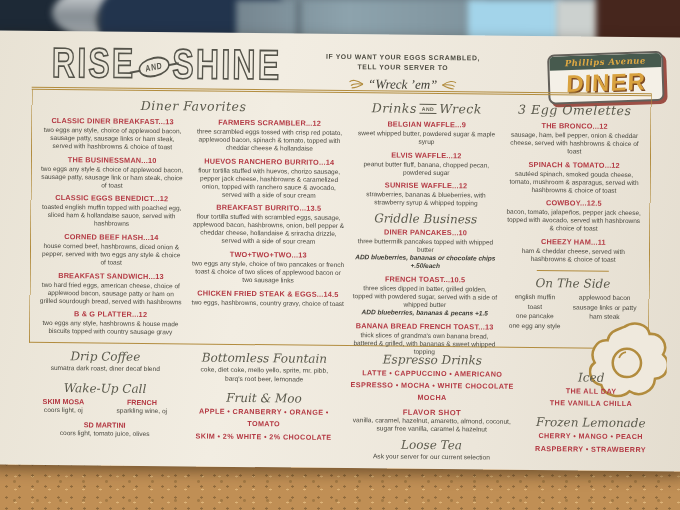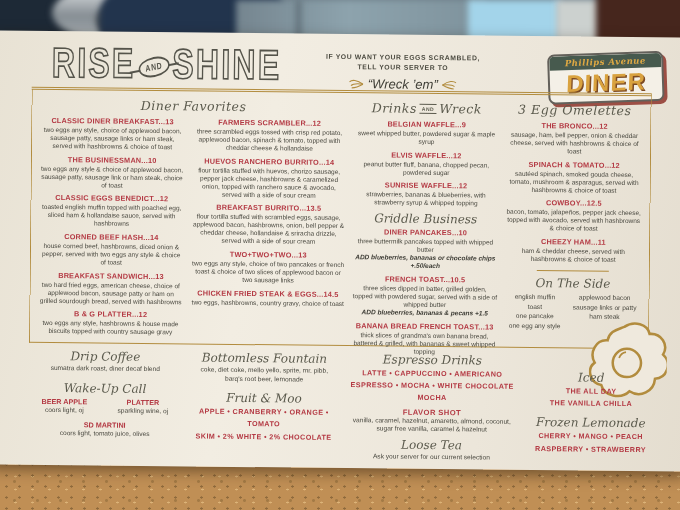--- a/index.html
+++ b/index.html
@@ -32,21 +32,21 @@
   
   .brand{position:absolute;left:58px;top:12px;display:flex;align-items:center;transform:scaleX(.76);transform-origin:left center;white-space:nowrap;}
   .brand-word{font-size:42px;font-weight:700;letter-spacing:3px;color:rgba(238,232,221,.15);-webkit-text-stroke:1.7px #55544b;line-height:40px;}
   .and-badge{position:relative;margin:6px 4px 0;border:2px solid #55544b;border-radius:50%;padding:3px 7px;font-size:9px;font-weight:700;color:#55544b;transform:rotate(-9deg);letter-spacing:1px;}
   .and-badge::before,.and-badge::after{content:"";position:absolute;top:50%;width:14px;height:2px;background:#55544b;}
   .and-badge::before{left:-14px;}.and-badge::after{right:-14px;}
 
   .note{position:absolute;left:330px;top:18px;width:158px;text-align:center;}
   .note-line{font-size:6.8px;font-weight:700;letter-spacing:.6px;color:#4c4b41;line-height:1.5;}
   .wreck-row{display:flex;align-items:center;justify-content:center;gap:4px;margin-top:4px;}
-  .wreck{font-family:Liberation Sans, sans-serif;font-style:italic;font-size:13px;color:#3f3e36;}
+  .wreck{font-family:Liberation Serif, serif;font-style:italic;font-size:13px;color:#3f3e36;}
   .flourish svg{display:block;}
 
   .logo{position:absolute;right:26px;top:16px;width:112px;height:46px;background:#f4f0e7;border:2px solid #63605a;border-radius:7px;transform:rotate(-2.5deg);box-shadow:3px 3px 0 rgba(142,52,42,.85);overflow:hidden;text-align:center;}
   .logo-band{height:14px;background:#475a4e;font-family:"DejaVu Serif",serif;font-style:italic;font-weight:700;font-size:8.5px;color:#dfa943;line-height:14px;letter-spacing:.5px;}
   .logo-name{font-size:24px;font-weight:700;letter-spacing:1px;color:#d9a23f;text-shadow:1.5px 1.5px 0 #7c4a23;line-height:28px;transform:skewX(-4deg);}
 
   
   .main-box{position:absolute;left:38px;top:56px;width:620px;height:256px;border:1px solid #b28c3e;border-top:3px double #b28c3e;
     display:grid;grid-template-columns:25% 26.5% 25% 23.5%;grid-template-rows:21px 1fr;padding:4px 4px 2px;box-sizing:border-box;}
   .script{font-family:"DejaVu Serif",serif;font-style:italic;color:#5b5a4d;}
@@ -266,25 +266,25 @@
       </svg>
     </div>
 
     <div class="bottom">
       <div class="b1">
         <div class="script b-head">Drip Coffee</div>
         <div class="b-desc">sumatra dark roast, diner decaf blend</div>
         <div class="script b-head mt8">Wake-Up Call</div>
         <div class="wake-row">
           <div>
-            <div class="mini-name">BEER APPLE</div>
+            <div class="mini-name">SKIM MOSA</div>
             <div class="b-desc">coors light, oj</div>
           </div>
           <div>
-            <div class="mini-name">PLATTER</div>
+            <div class="mini-name">FRENCH</div>
             <div class="b-desc">sparkling wine, oj</div>
           </div>
         </div>
         <div class="mt6">
           <div class="mini-name">SD MARTINI</div>
           <div class="b-desc">coors light, tomato juice, olives</div>
         </div>
       </div>
 
       <div class="b2">

